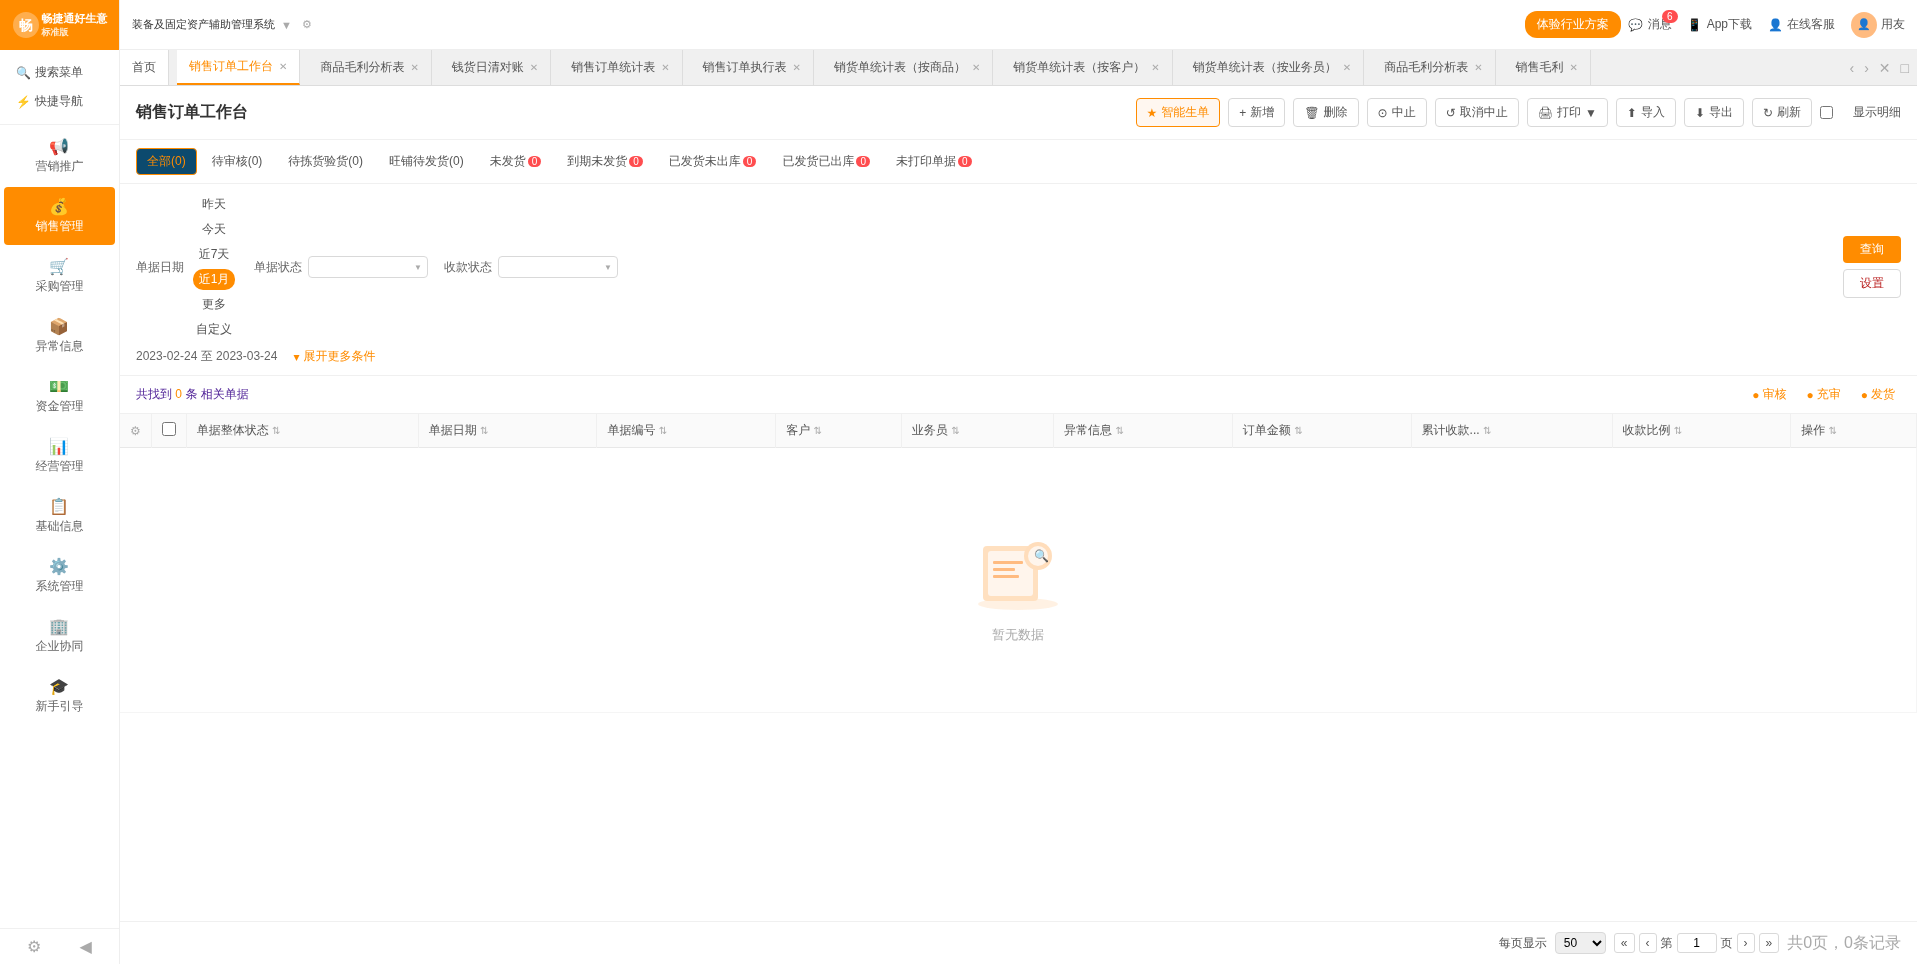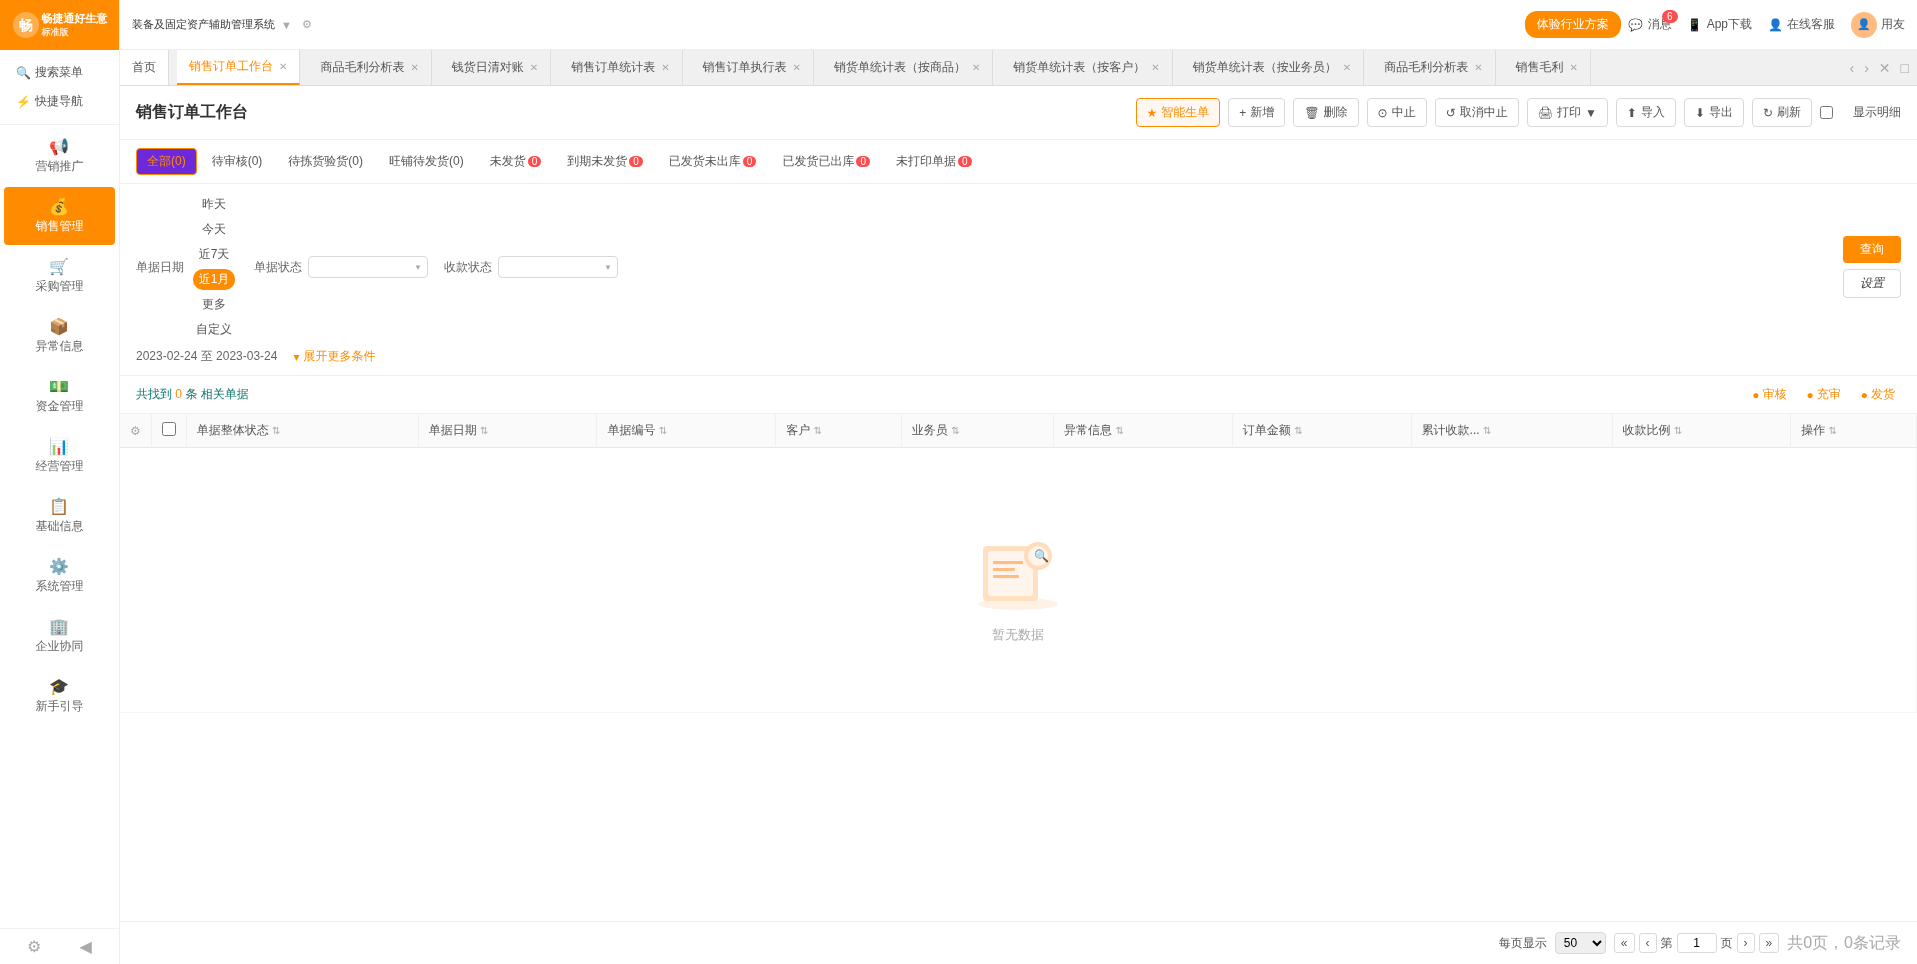--- a/index.html
+++ b/index.html
@@ -44,43 +44,43 @@
     
     .page-header { display: flex; align-items: center; padding: 12px 16px; border-bottom: 1px solid #f0f0f0; gap: 8px; flex-shrink: 0; }
     .page-title { font-size: 16px; font-weight: bold; color: #333; flex: 1; }
     .header-actions { display: flex; align-items: center; gap: 8px; }
     .btn { display: flex; align-items: center; gap: 4px; padding: 5px 10px; border-radius: 4px; cursor: pointer; font-size: 12px; border: 1px solid #d9d9d9; background: #fff; color: #555; }
     .btn-smart { background: #fff7f0; color: #ff8c00; border: 1px solid #ff8c00; }
 
     
     .subtabs { display: flex; align-items: center; padding: 8px 16px; border-bottom: 1px solid #f0f0f0; gap: 4px; flex-shrink: 0; flex-wrap: wrap; }
     .subtab { padding: 4px 10px; border-radius: 4px; cursor: pointer; font-size: 12px; color: #555; border: 1px solid transparent; }
-    .subtab.active { color: #ff8c00; border-color: #ff8c00; background: #6d28d9; }
+    .subtab.active { color: #ff8c00; border-color: #ff8c00; background: #0c4a6e; }
     .subtab-badge { background: #ff4d4f; color: #fff; border-radius: 8px; font-size: 10px; padding: 0 4px; margin-left: 2px; }
 
     
     .filterbar { padding: 10px 16px; border-bottom: 1px solid #f0f0f0; display: flex; flex-direction: column; gap: 8px; flex-shrink: 0; }
     .filter-row { display: flex; align-items: center; gap: 16px; flex-wrap: wrap; }
     .filter-item { display: flex; align-items: center; gap: 6px; }
     .filter-label { color: #666; font-size: 12px; white-space: nowrap; }
     .filter-date-options { display: flex; align-items: center; gap: 4px; flex-direction: column; }
     .date-option { padding: 2px 6px; cursor: pointer; color: #555; font-size: 12px; border-radius: 3px; }
     .date-option.active { background: #ff8c00; color: #fff; border-radius: 10px; }
     .filter-date-range { color: #666; font-size: 12px; }
     .filter-select { border: 1px solid #d9d9d9; border-radius: 4px; padding: 3px 24px 3px 8px; font-size: 12px; background: #fff; cursor: pointer; min-width: 120px; appearance: none; -webkit-appearance: none; }
     .select-wrapper { position: relative; display: inline-block; }
     .select-wrapper::after { content: '▼'; font-size: 8px; position: absolute; right: 6px; top: 50%; transform: translateY(-50%); color: #aaa; pointer-events: none; }
     .expand-btn { display: flex; align-items: center; gap: 4px; color: #ff8c00; cursor: pointer; font-size: 12px; }
     .btn-query { background: #ff8c00; color: #fff; border: none; padding: 5px 16px; border-radius: 4px; cursor: pointer; font-size: 12px; }
-    .btn-set { background: #fff; color: #404040; border: 1px solid #d9d9d9; padding: 5px 16px; border-radius: 4px; cursor: pointer; font-size: 12px; font-style: italic; }
+    .btn-set { background: #fff; color: #b91c1c; border: 1px solid #d9d9d9; padding: 5px 16px; border-radius: 4px; cursor: pointer; font-size: 12px; }
 
     
     .toolbar { display: flex; align-items: center; padding: 8px 16px; border-bottom: 1px solid #f0f0f0; gap: 4px; flex-shrink: 0; }
     .toolbar-info { font-size: 12px; color: #555; flex: 1; }
-    .toolbar-info span { color: #0f766e; }
+    .toolbar-info span { color: #4c1d95; }
     .toolbar-right { display: flex; align-items: center; gap: 8px; }
     .toolbar-action { display: flex; align-items: center; gap: 3px; color: #555; cursor: pointer; font-size: 12px; padding: 2px 6px; border-radius: 3px; }
     .toolbar-action.audit { color: #ff8c00; }
     .toolbar-action.revoke { color: #ff8c00; }
     .toolbar-action.ship { color: #ff8c00; }
 
     
     .table-wrapper { flex: 1; overflow: auto; }
     table { width: 100%; border-collapse: collapse; font-size: 12px; }
     thead tr { background: #fafafa; border-bottom: 1px solid #e8e8e8; }

